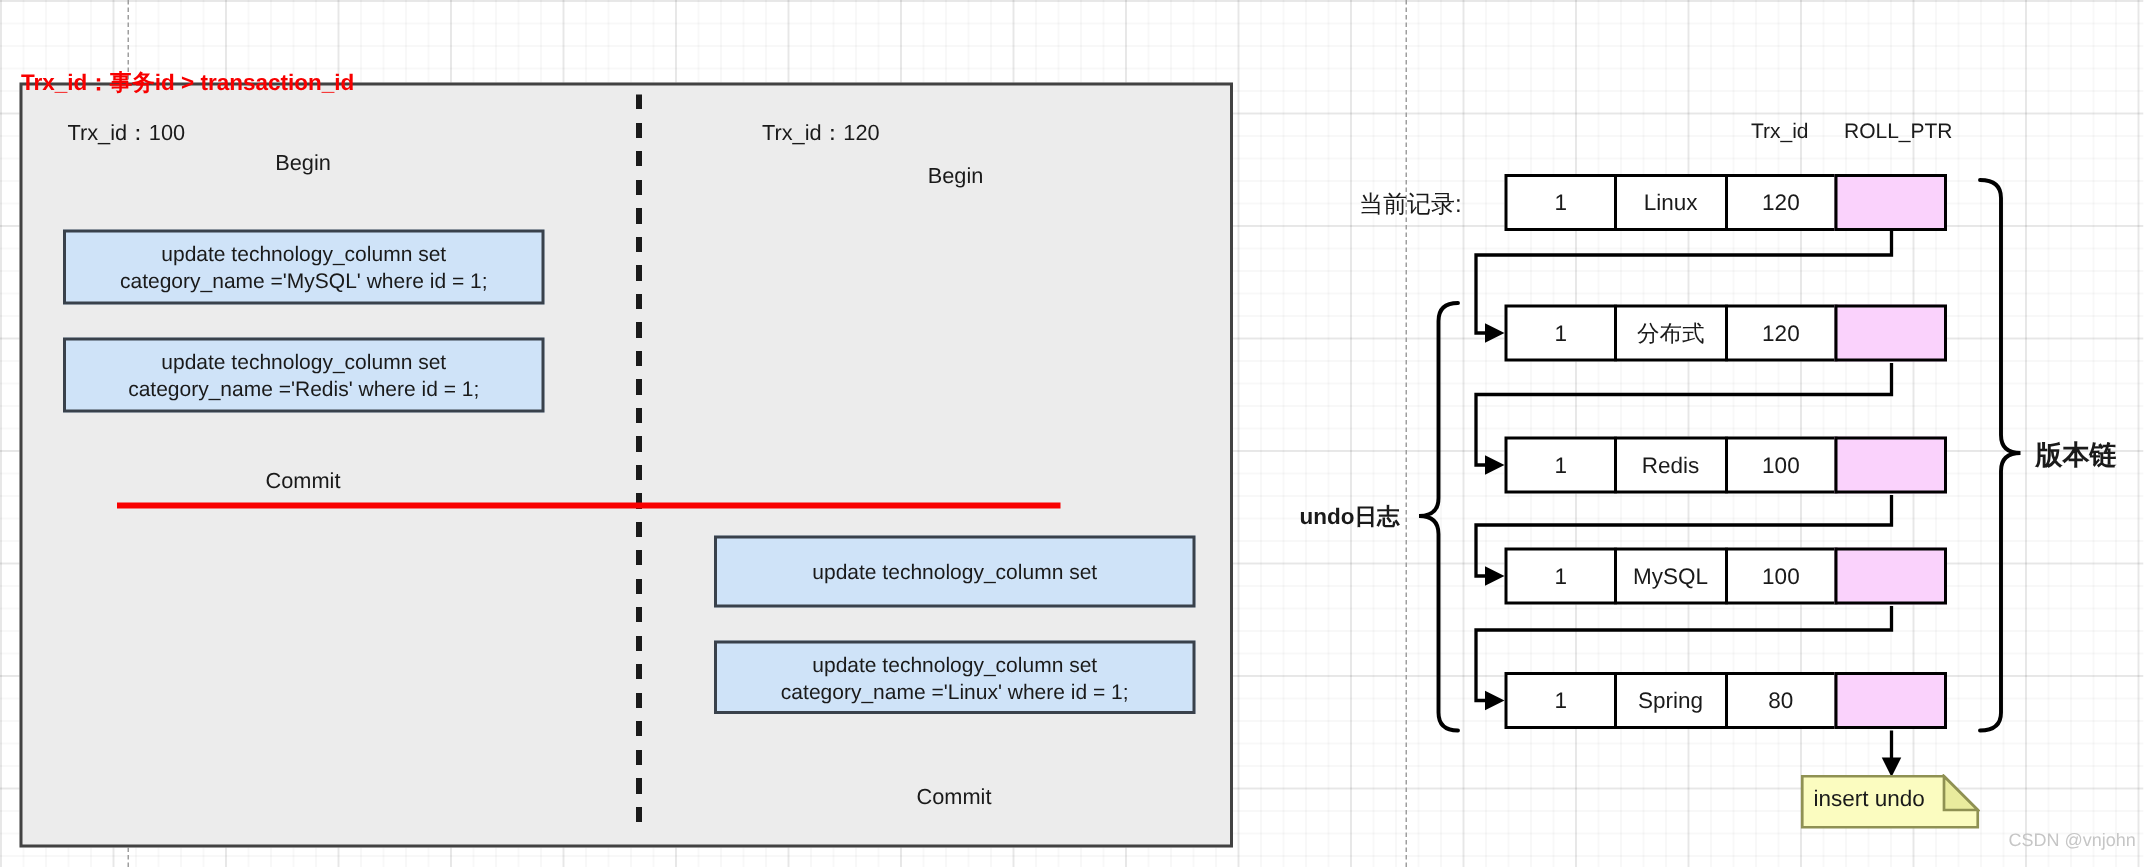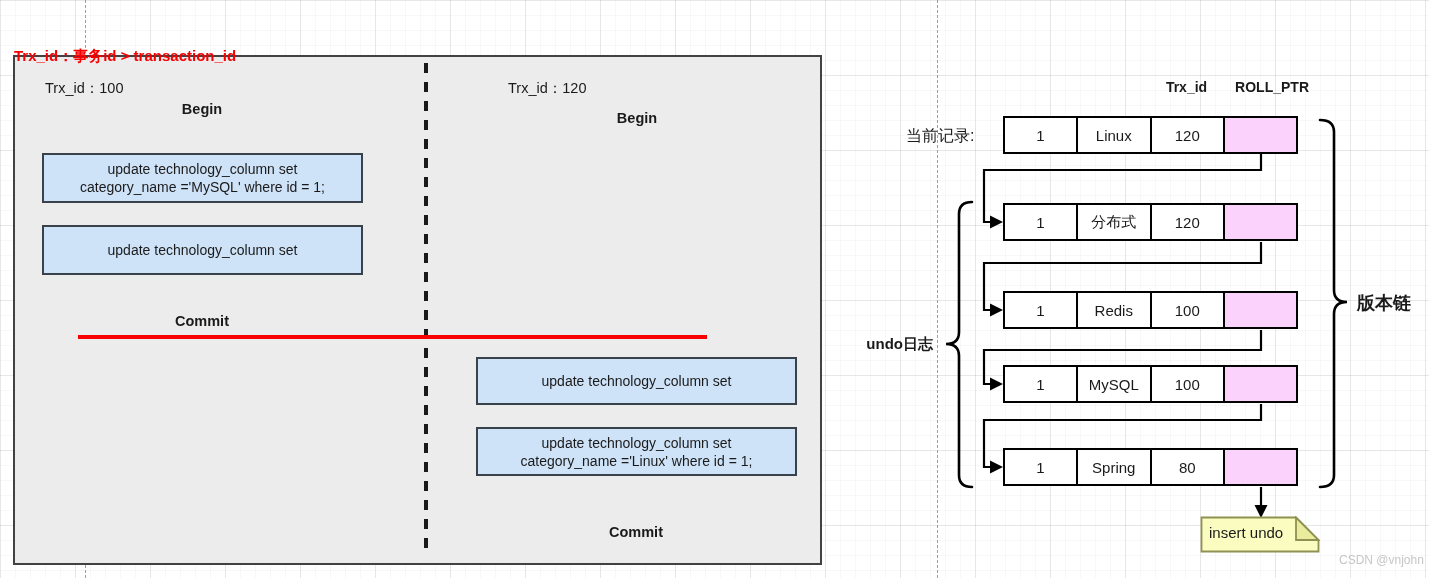--- a/index.html
+++ b/index.html
@@ -44,21 +44,21 @@
     border: 2px solid #424242;
     z-index: 1;
   }
   .divider {
     left: 424px; top: 63px; width: 4px; height: 492px;
     background-image: repeating-linear-gradient(to bottom, #1a1a1a 0 10px, transparent 10px 19px);
     z-index: 2;
   }
 
   .diagram-text { color: #1a1a1a; font-size: 14.5px; z-index: 2; white-space: nowrap; }
-  .centered { text-align: center; font-weight: bold; }
+  .centered { text-align: center; }
 
   .sql-box {
     background: #cfe3f8;
     border: 2px solid #39414b;
     display: flex; flex-direction: column;
     align-items: center; justify-content: center;
     font-size: 14px; color: #1a1a1a; line-height: 18px;
     z-index: 2; text-align: center; white-space: nowrap;
   }
 
@@ -110,41 +110,42 @@
 
   <div class="abs diagram-text" style="left:45px; top:79px;">Trx_id：100</div>
   <div class="abs diagram-text centered" style="left:152px; top:101px; width:100px;">Begin</div>
 
   <div class="abs sql-box" style="left:42px; top:153px; width:321px; height:50px;">
     <div>update technology_column set</div>
     <div>category_name ='MySQL' where id = 1;</div>
   </div>
   <div class="abs sql-box" style="left:42px; top:225px; width:321px; height:50px;">
     <div>update technology_column set</div>
+    <div>category_name ='Redis' where id = 1;</div>
   </div>
 
   <div class="abs diagram-text centered" style="left:152px; top:313px; width:100px;">Commit</div>
 
   <div class="abs redline" style="left:78px; top:335px; width:629px; height:4px;"></div>
 
   <div class="abs diagram-text" style="left:508px; top:79px;">Trx_id：120</div>
   <div class="abs diagram-text centered" style="left:587px; top:110px; width:100px;">Begin</div>
 
   <div class="abs sql-box" style="left:476px; top:357px; width:321px; height:48px;">
     <div>update technology_column set</div>
   </div>
   <div class="abs sql-box" style="left:476px; top:427px; width:321px; height:49px;">
     <div>update technology_column set</div>
     <div>category_name ='Linux' where id = 1;</div>
   </div>
 
   <div class="abs diagram-text centered" style="left:586px; top:524px; width:100px;">Commit</div>
 
   <div class="abs col-header centered" style="left:1150px; top:79px; width:73px;">Trx_id</div>
-  <div class="abs col-header centered" style="left:1222px; top:79px; width:87px;text-align:right;">ROLL_PTR</div>
+  <div class="abs col-header centered" style="left:1222px; top:79px; width:87px;">ROLL_PTR</div>
 
   <div class="abs diagram-text" style="left:906px; top:126px; font-size:16px;">当前记录:</div>
 
   <div class="abs vrow" style="left:1003px; top:116px;">
     <div class="vcell w1">1</div>
     <div class="vcell w2">Linux</div>
     <div class="vcell w3">120</div>
     <div class="vcell w4 rollptr"></div>
   </div>
   <div class="abs vrow" style="left:1003px; top:203px;">

